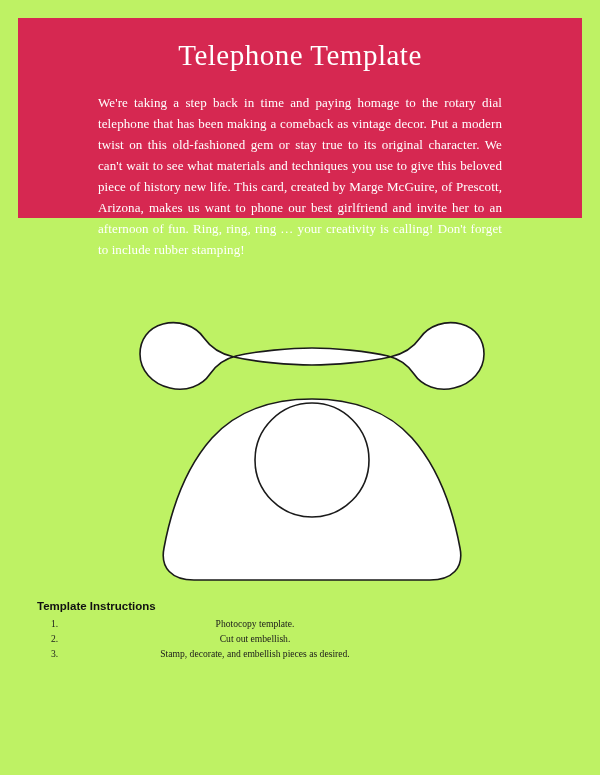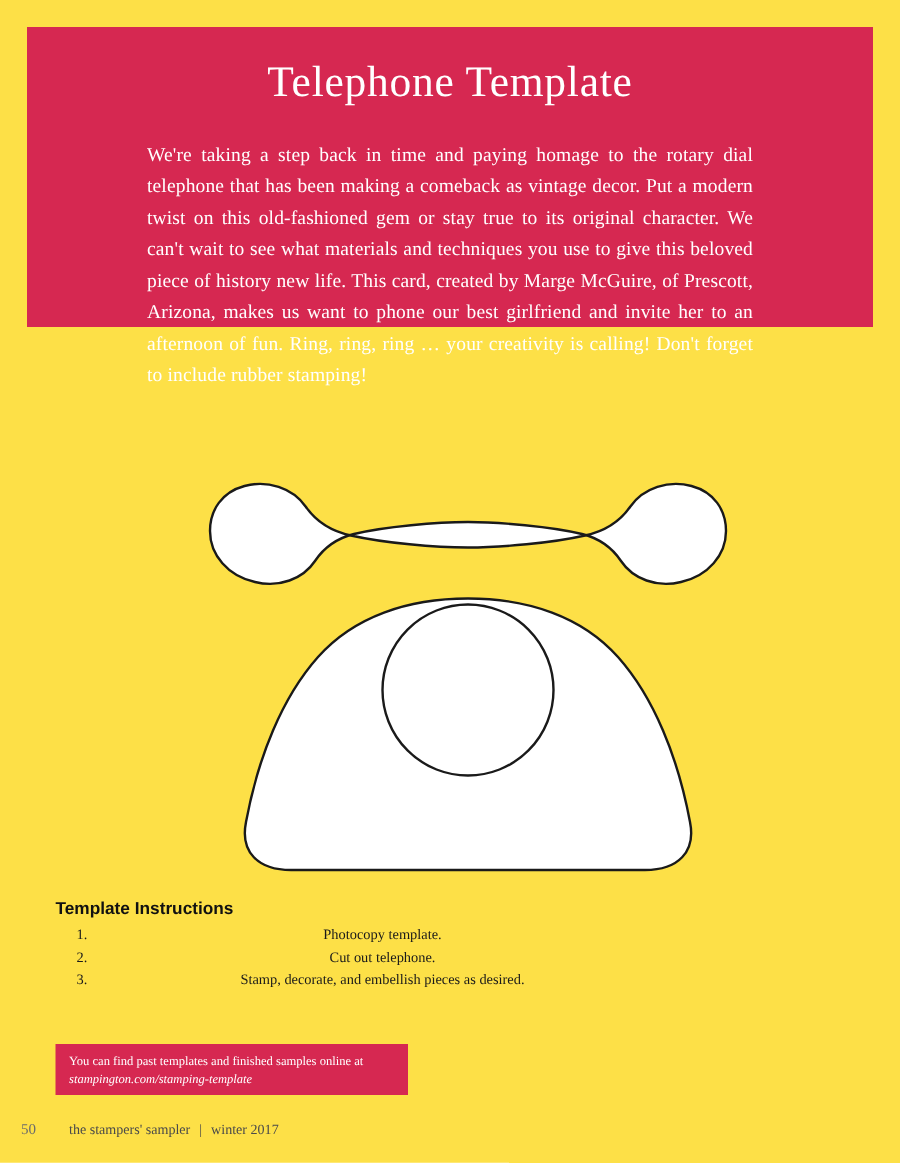--- a/index.html
+++ b/index.html
@@ -12,21 +12,21 @@
     background: #ffffff;
     font-family: "Liberation Serif", serif;
     overflow: hidden;
     position: relative;
   }
 
   .page {
     position: relative;
     width: 600px;
     height: 775px;
-    background: #fde047;
+    background: #bef264;
   }
 
   
   .banner {
     position: absolute;
     left: 18px;
     top: 18px;
     width: 564px;
     height: 200px;
     background: #d62851;
@@ -197,30 +197,20 @@
                C 328 149, 292 137, 252 137 Z" stroke="#1a1a1a" stroke-width="1.6" fill="#ffffff" stroke-linejoin="round"></path>
 
       <circle cx="252" cy="198" r="57" stroke="#1a1a1a" stroke-width="1.6" fill="#ffffff"></circle>
     </svg>
   </div>
 
   <div class="instructions">
     <div class="instructions-title">Template Instructions</div>
     <ol>
       <li>Photocopy template.</li>
-      <li>Cut out telephone.</li>
+      <li>Cut out embellish.</li>
       <li>Stamp, decorate, and embellish pieces as desired.</li>
     </ol>
   </div>
 
-  <div class="note">
-    <p class="note-line">You can find past templates and finished samples online at</p>
-    <p class="note-line"><a class="note-link" href="#">stampington.com/stamping-template</a></p>
-  </div>
-
-  <div class="footer">
-    <span class="footer-page">50</span>
-    <span class="footer-text">the stampers' sampler</span>
-    <span class="footer-sep">|</span>
-    <span class="footer-text">winter 2017</span>
-  </div>
+
 
 </div>
 
 </body></html>

